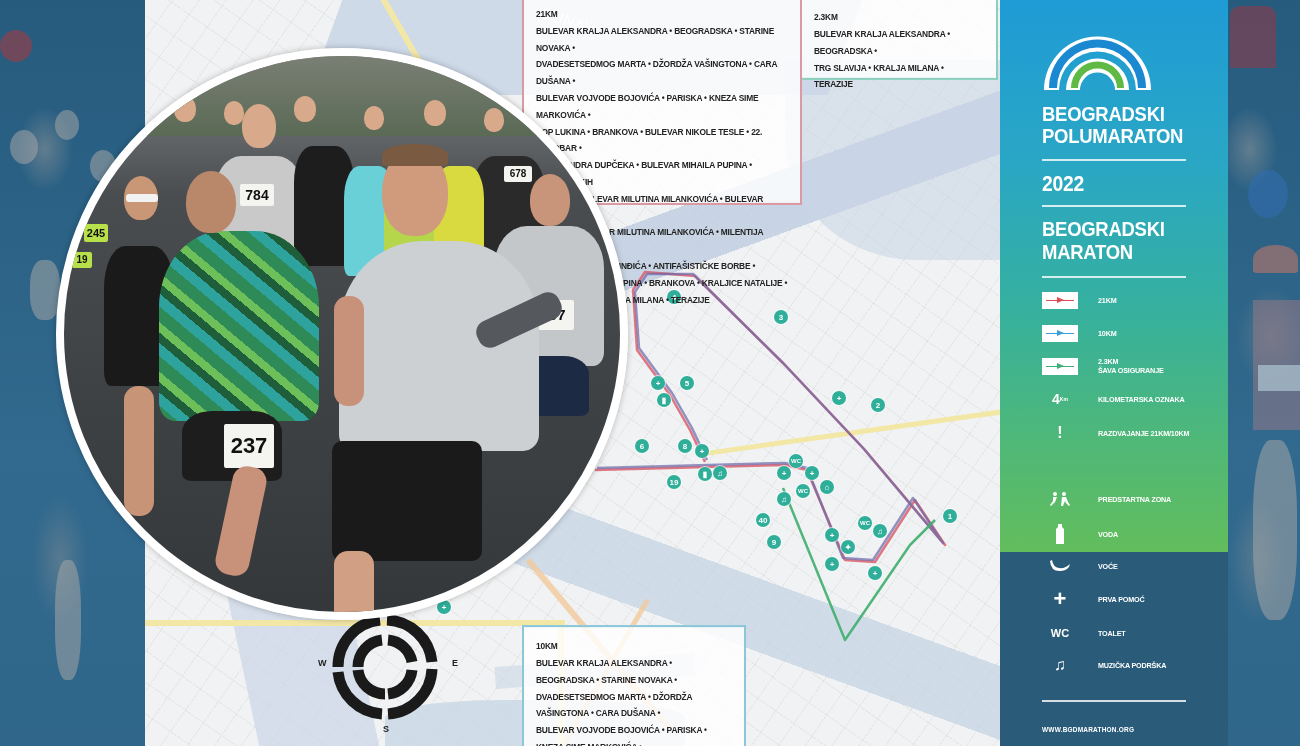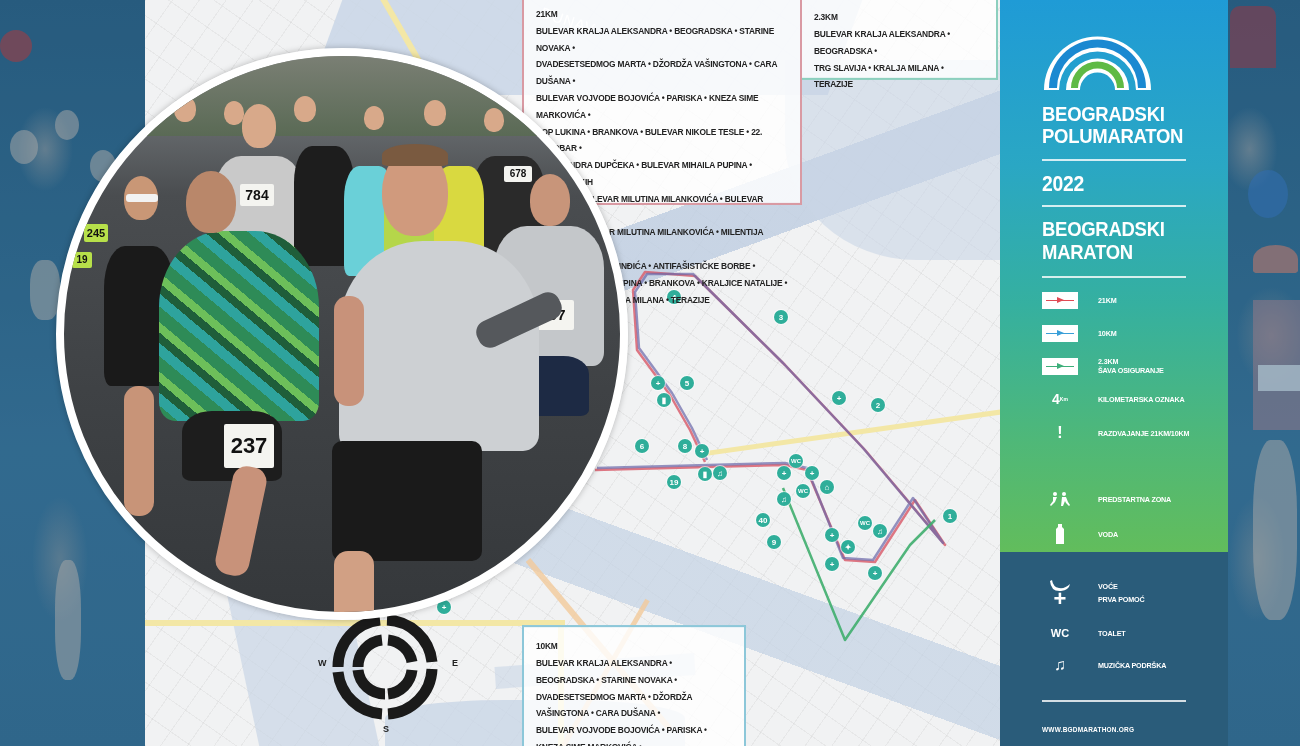--- a/index.html
+++ b/index.html
@@ -319,21 +319,21 @@
             <g fill="#fff">
               <circle cx="7" cy="3" r="2"></circle>
               <circle cx="16" cy="3" r="2"></circle>
               <path d="M5 6 l4 0 l-2 5 l-4 4 l-1 -1 l3 -4 z"></path>
               <path d="M14 6 l4 0 l2 5 l2 3 l-1 1 l-3 -3 l-1 -2 l-2 5 l-2 0 z"></path>
             </g>
           </svg>
       </div>
       <div class="legend-label">PREDSTARTNA ZONA</div>
     </div>
-    <div class="legend-item" style="top:574px">
+    <div class="legend-item" style="top:554px">
       <div class="legend-icon">
         <svg width="22" height="14" viewBox="0 0 22 14">
             <path d="M1 2 Q2 13 12 12 Q20 11 21 5 Q16 10 10 9 Q4 8 3 1 Z" fill="#fff"></path>
           </svg>
       </div>
       <div class="legend-label">VOĆE</div>
     </div>
     <div class="legend-item" style="top:587px">
       <div class="legend-icon glyph" style="font-size:22px">+</div>
       <div class="legend-label">PRVA POMOĆ</div>

